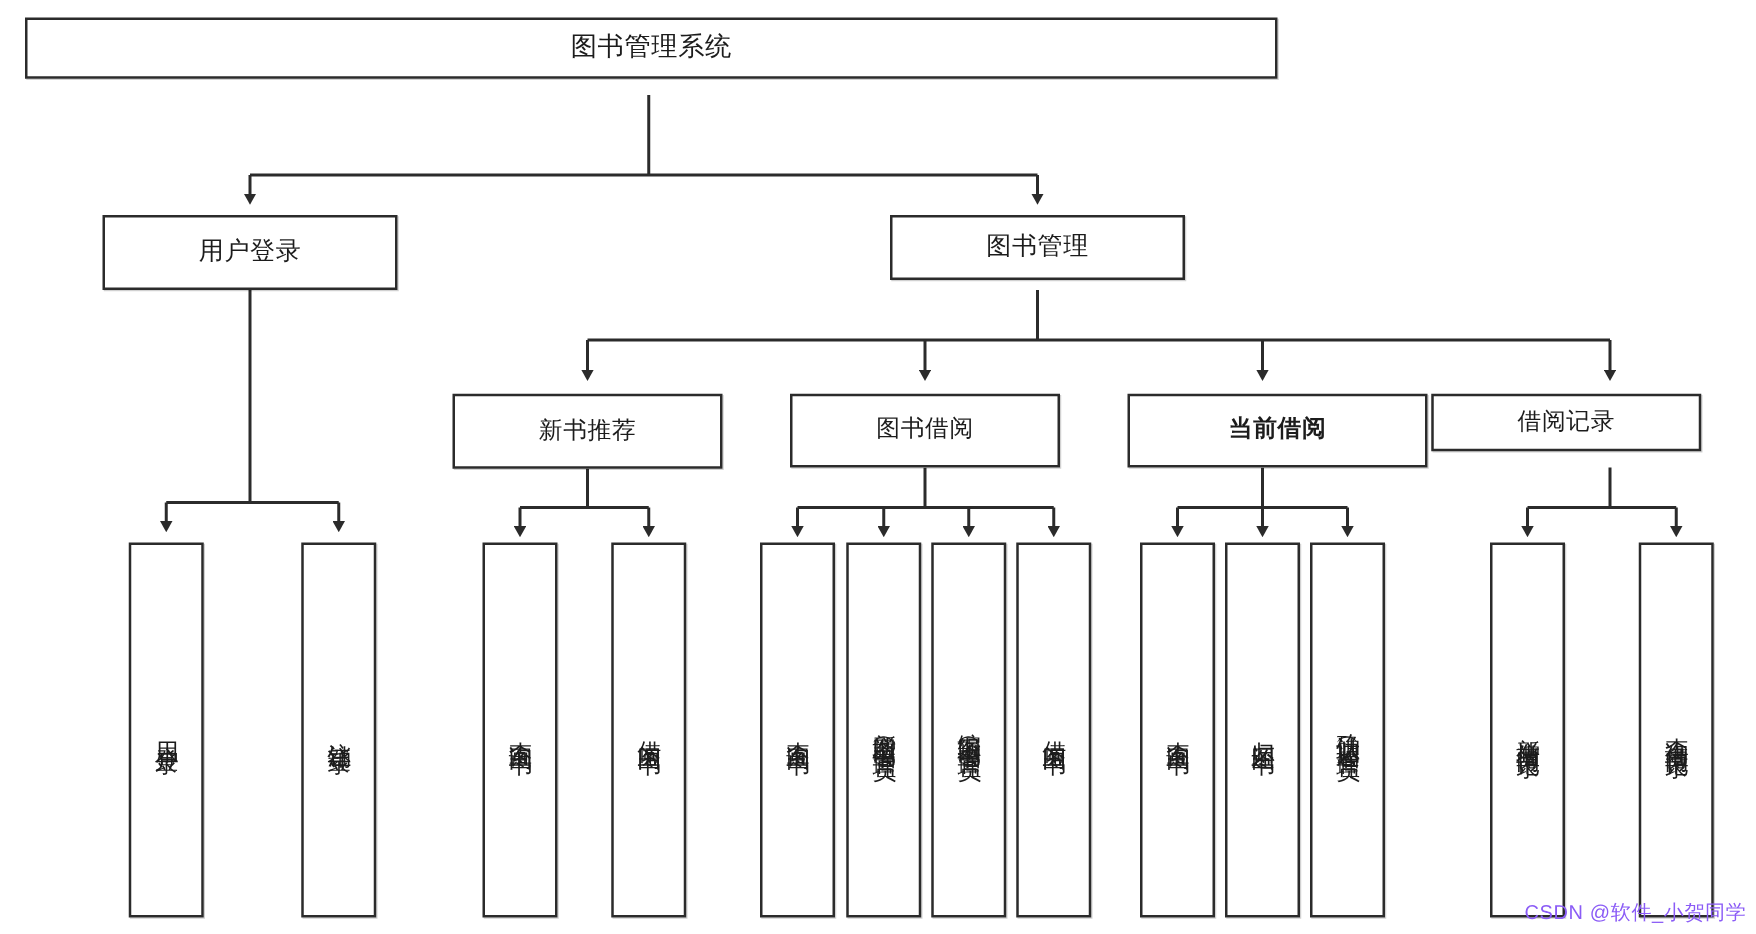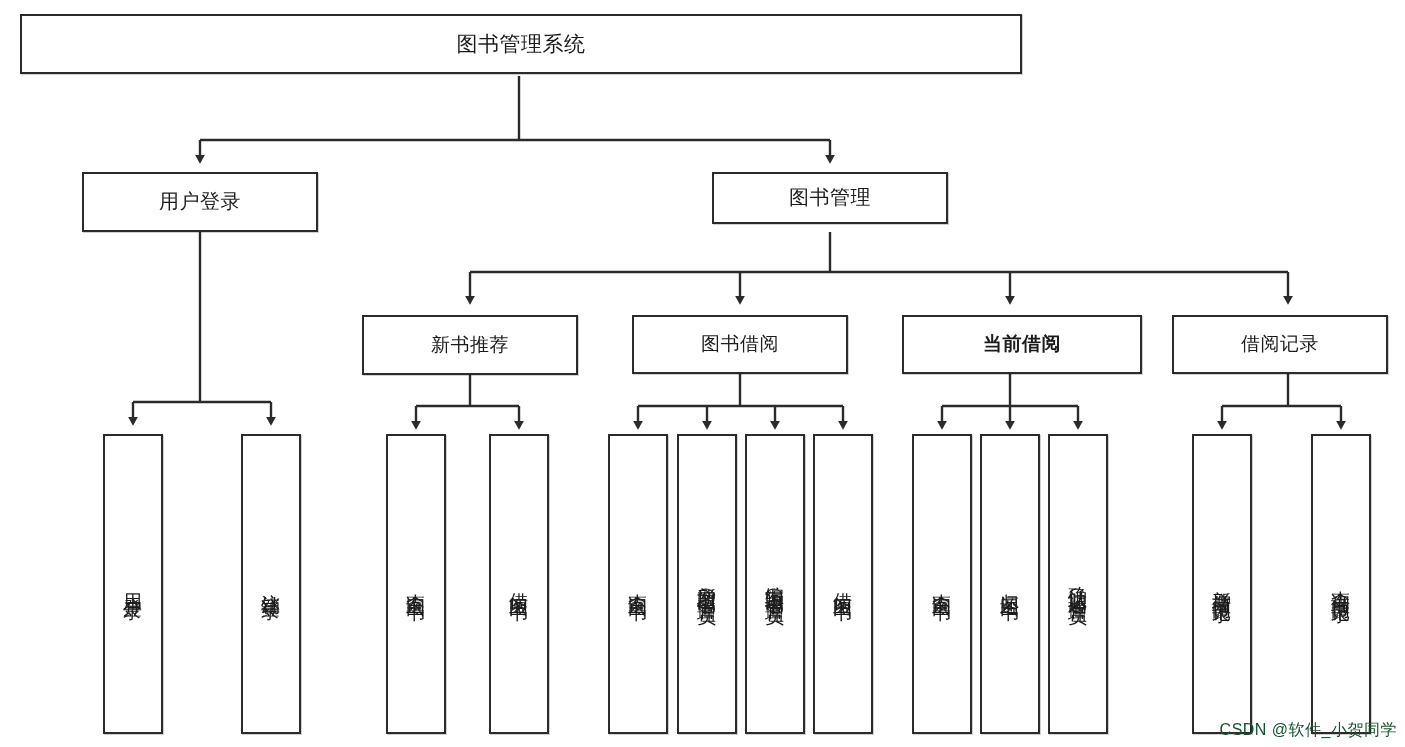--- a/index.html
+++ b/index.html
@@ -56,21 +56,21 @@
     text-orientation: upright;
     letter-spacing: 3px;
     line-height: 1;
     white-space: nowrap;
   }
   #watermark {
     position: absolute;
     right: 8px;
     bottom: 6px;
     font-size: 16px;
-    color: #14532d;
+    color: #8b5cf6;
     letter-spacing: 0.5px;
     white-space: nowrap;
     user-select: none;
   }
 </style>
 </head>
 <body>
 
 <div id="diagram-canvas">
 
@@ -117,21 +117,21 @@
       <path d="M1010,406 L1010,422" marker-end="url(#arrowhead)"></path>
       <path d="M1078,406 L1078,422" marker-end="url(#arrowhead)"></path>
 
       <path d="M1288,374 L1288,406"></path>
       <path d="M1222,406 L1341,406"></path>
       <path d="M1222,406 L1222,422" marker-end="url(#arrowhead)"></path>
       <path d="M1341,406 L1341,422" marker-end="url(#arrowhead)"></path>
     </g>
   </svg>
 
-  <div class="node level-0" style="left:20px; top:14px; width:1002px; height:60px;">
+  <div class="node level-0" style="left:20px; top:14px; width:1002px; height:49px;">
     <span class="node-label">图书管理系统</span>
   </div>
 
   <div class="node level-1" style="left:82px; top:172px; width:236px; height:60px;">
     <span class="node-label">用户登录</span>
   </div>
 
   <div class="node level-1" style="left:712px; top:172px; width:236px; height:52px;">
     <span class="node-label">图书管理</span>
   </div>
@@ -141,21 +141,21 @@
   </div>
 
   <div class="node level-2" style="left:632px; top:315px; width:216px; height:59px;">
     <span class="node-label">图书借阅</span>
   </div>
 
   <div class="node level-2" style="left:902px; top:315px; width:240px; height:59px;font-weight:bold;">
     <span class="node-label">当前借阅</span>
   </div>
 
-  <div class="node level-2" style="left:1172px; top:315px; width:216px; height:59px;">
+  <div class="node level-2" style="left:1145px; top:315px; width:216px; height:46px;">
     <span class="node-label">借阅记录</span>
   </div>
 
   <div class="node leaf" style="left:103px; top:434px; width:60px; height:300px;">
     <span class="node-label">用户登录</span>
   </div>
 
   <div class="node leaf" style="left:241px; top:434px; width:60px; height:300px;">
     <span class="node-label">注销登录</span>
   </div>

